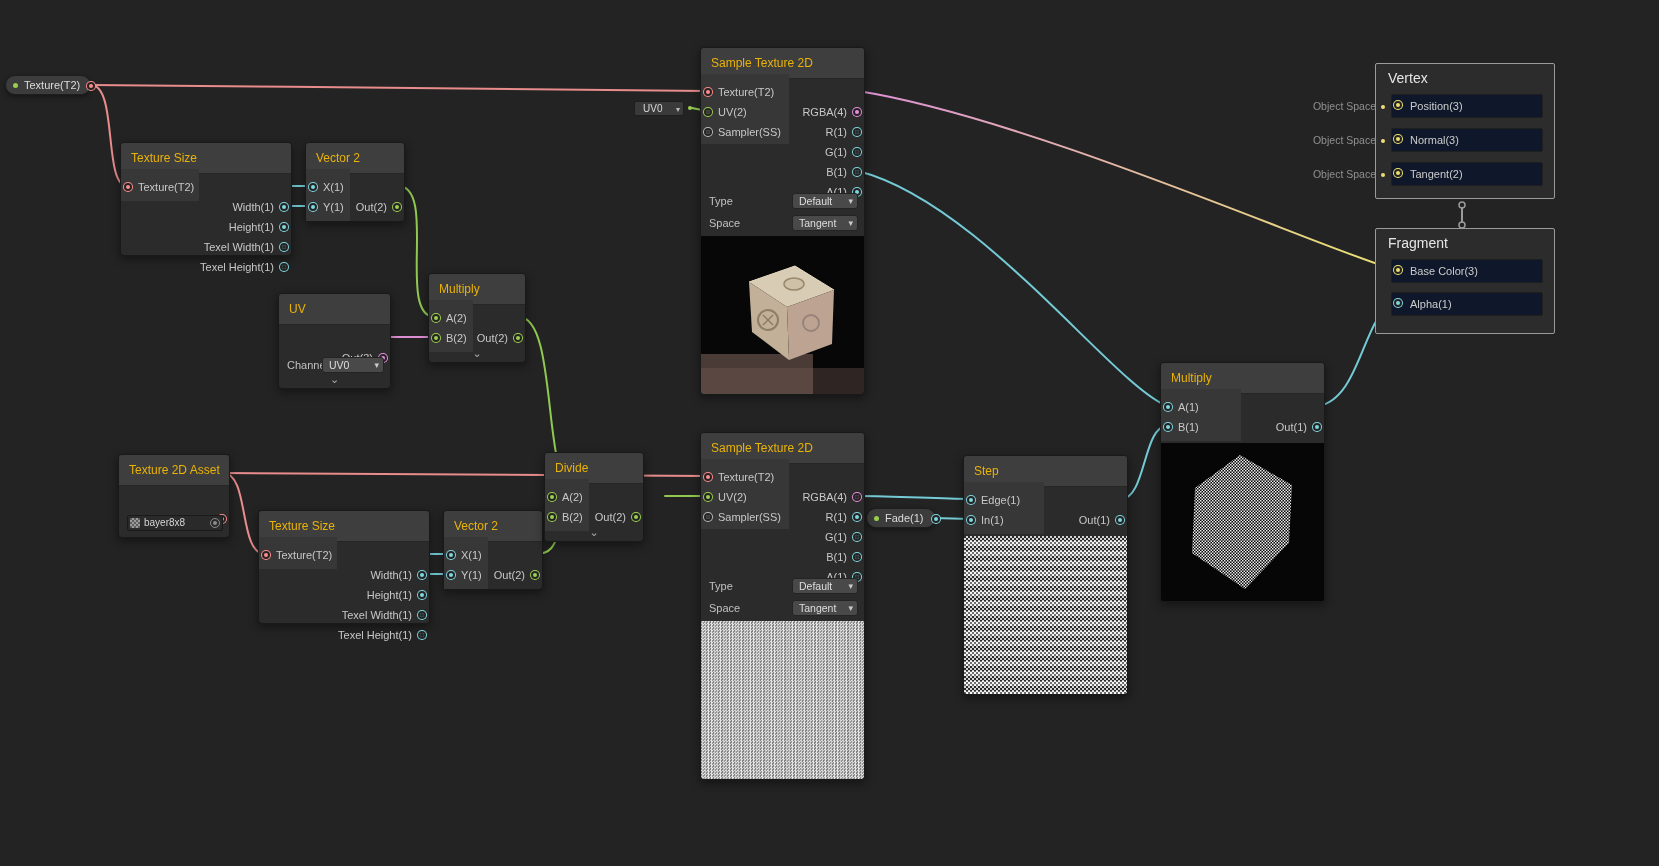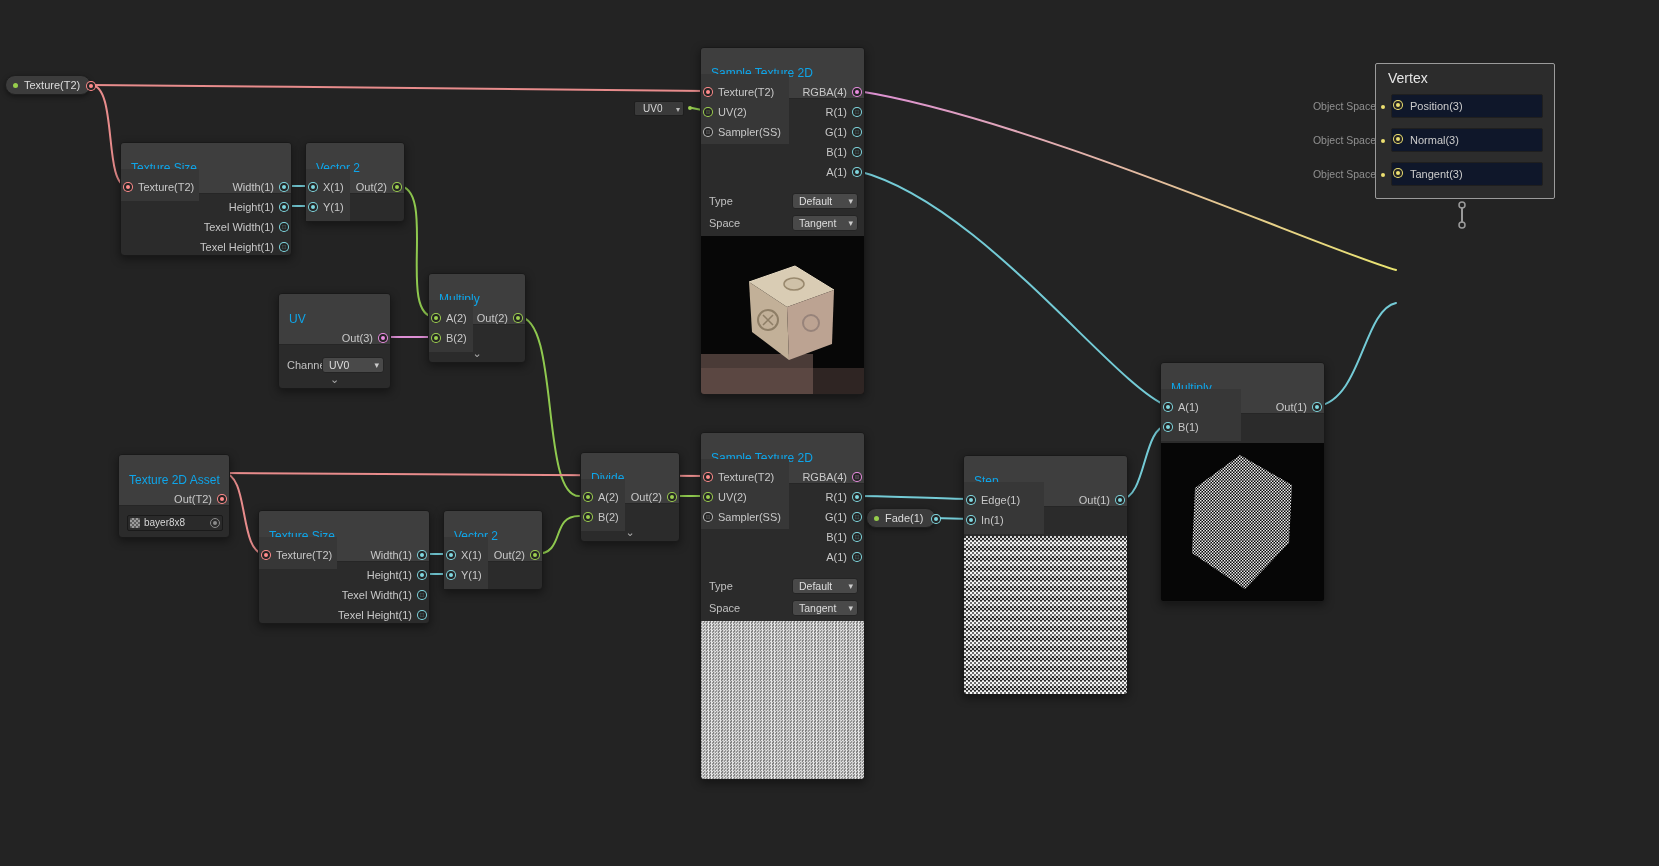--- a/index.html
+++ b/index.html
@@ -3,28 +3,28 @@
 <meta charset="utf-8">
 <style>
   html,body{margin:0;padding:0;background:#232323;}
   #canvas{position:relative;width:1659px;height:866px;overflow:hidden;background:#232323;
           font-family:"Liberation Sans","DejaVu Sans",sans-serif;-webkit-font-smoothing:antialiased;}
   #wires{position:absolute;left:0;top:0;z-index:1;pointer-events:none;}
   #wires path,#wires line{fill:none;stroke-width:2;stroke-linecap:round;}
 
   .node{position:absolute;box-sizing:border-box;background:#2B2B2B;border:1px solid #191919;
         border-radius:4px;box-shadow:0 3px 10px rgba(0,0,0,.45);z-index:2;}
-  .node-header{height:26px;line-height:26px;padding:12px 10px;background:#3E3E3E;border-bottom:1px solid #262626;
-        border-radius:3px 3px 0 0;color:#0ea5e9;font-size:12px;white-space:nowrap;overflow:hidden;}
+  .node-header{height:26px;line-height:26px;padding:2px 10px;background:#3E3E3E;border-bottom:1px solid #262626;
+        border-radius:3px 3px 0 0;color:#eab308;font-size:12px;white-space:nowrap;overflow:hidden;}
   .body{position:absolute;left:0;right:0;top:26px;bottom:0;}
   .incol{position:absolute;left:0;top:0;background:#373737;}
   .row{position:absolute;left:0;right:0;height:20px;line-height:20px;font-size:11px;color:#C8C8C8;
        white-space:nowrap;box-sizing:border-box;}
   .row.in{text-align:left;padding-left:17px;}
-  .row.out{text-align:right;padding-right:17px;}
+  .row.out{text-align:right;padding-right:17px;margin-top:20px;}
   .port{position:absolute;top:8px;width:4px;height:4px;border-radius:50%;background:transparent;
         box-shadow:0 0 0 2px #242424,0 0 0 3px var(--c);}
   .port.in{left:5px}.port.out{right:5px}
   .port.connected{background:var(--c);}
   .t-tex{--c:#FF8B8B}.t-f1{--c:#7FD6DE}.t-v2{--c:#9CCE4F}.t-v3{--c:#EDE071}.t-v4{--c:#E98CE0}.t-ss{--c:#B8B8B8}
 
   .ctl-row{position:absolute;left:0;right:0;height:22px;line-height:22px;font-size:11px;color:#C0C0C0;}
   .ctl-row .lbl{position:absolute;left:8px;top:0;white-space:nowrap;overflow:hidden;}
   .dd{position:absolute;right:6px;top:3px;width:66px;height:16px;line-height:15px;background:#494949;
       border:1px solid #242424;border-radius:3px;font-size:10.5px;color:#DEDEDE;padding-left:6px;
@@ -332,21 +332,21 @@
         <span class="port in connected t-f1"></span>
         <span>Y(1)</span>
       </div>
       <div class="row out" style="top:8px;">
         <span>Out(2)</span>
         <span class="port out connected t-v2"></span>
       </div>
     </div>
   </div>
 
-  <div class="node" style="left:580px;top:452px;width:100px;height:90px;">
+  <div class="node" style="left:544px;top:452px;width:100px;height:90px;">
     <div class="node-header">Divide</div>
     <div class="body">
       <div class="incol" style="width:44px;height:52px;"></div>
       <div class="row in" style="top:8px;">
         <span class="port in connected t-v2"></span>
         <span>A(2)</span>
       </div>
       <div class="row in" style="top:28px;">
         <span class="port in connected t-v2"></span>
         <span>B(2)</span>
@@ -476,18 +476,29 @@
     <div class="srow t-v3" style="top:64px;">
       <span class="space">Object Space</span>
       <span class="stub"></span>
       <span class="port in connected t-v3"></span>
       <span>Normal(3)</span>
     </div>
     <div class="srow t-v3" style="top:98px;">
       <span class="space">Object Space</span>
       <span class="stub"></span>
       <span class="port in connected t-v3"></span>
-      <span>Tangent(3)</span>
-    </div>
-  </div>
-
+      <span>Tangent(2)</span>
+    </div>
+  </div>
+
+  <div class="stack" style="left:1375px;top:228px;width:180px;height:106px;">
+    <div class="stack-title">Fragment</div>
+    <div class="srow" style="top:30px;">
+      <span class="port in connected t-v3"></span>
+      <span>Base Color(3)</span>
+    </div>
+    <div class="srow" style="top:63px;">
+      <span class="port in connected t-f1"></span>
+      <span>Alpha(1)</span>
+    </div>
+  </div>
 
 </div>
 
 </body></html>

